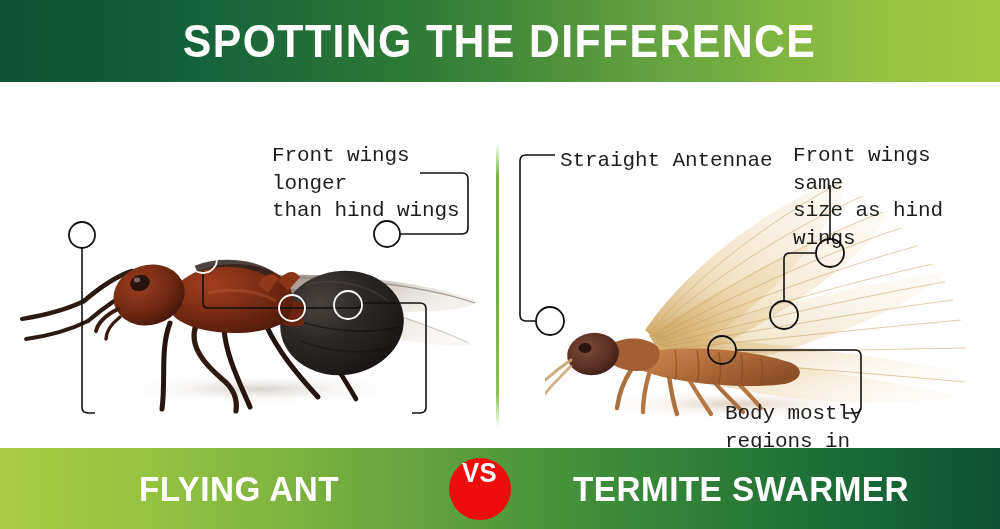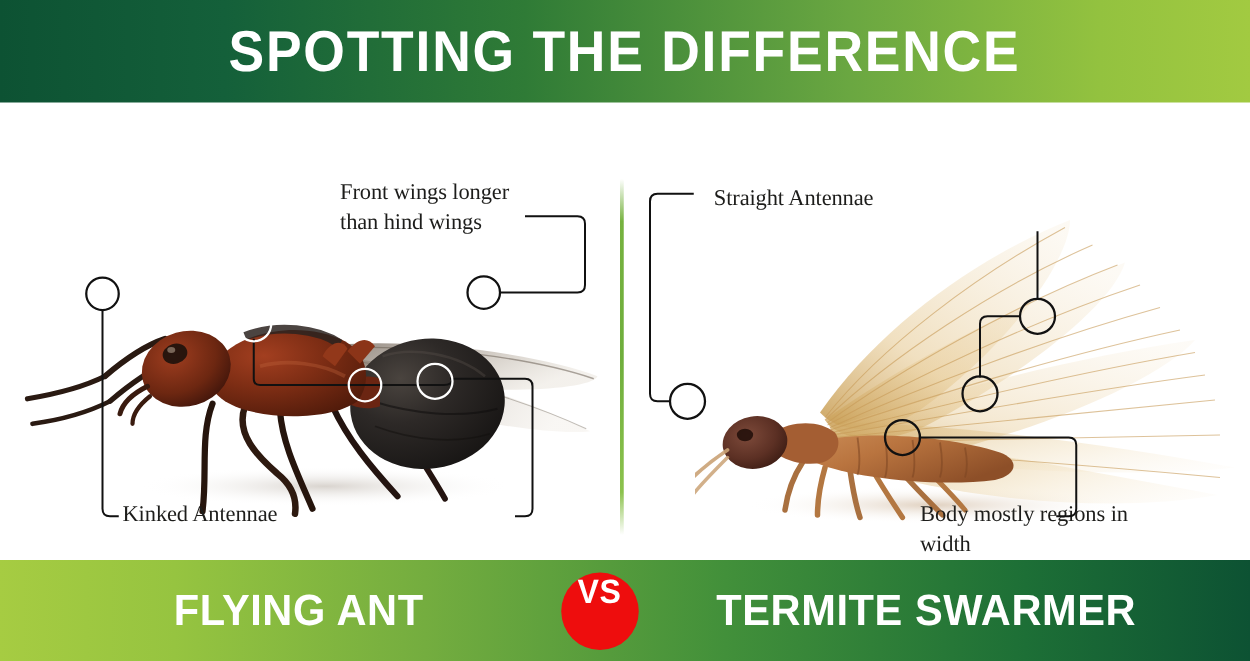--- a/index.html
+++ b/index.html
@@ -43,29 +43,29 @@
   .divider {
     position:absolute;
     left:496px; top:40px;
     width:3px; height:285px;
     background:linear-gradient(180deg,#ffffff 0%, #76b23f 12%, #6fae3c 50%, #8cc24d 88%, #ffffff 100%);
     border-radius:2px;
   }
 
   .panel { position:absolute; top:0; height:345px; }
   .panel-left  { left:0;   width:496px; }
-  .panel-right { left:510px; width:417px; }
+  .panel-right { left:499px; width:417px; }
 
   
   .callout-label {
     position:absolute;
     color:#1d1d1b;
-    font-size:18px;
+    font-size:21px;
     line-height:1.32;
-    font-family:Liberation Serif, serif;
+    font-family:Liberation Mono, monospace;
     white-space:pre-line;
     letter-spacing:-0.1px;
   }
 
   
   .leaders {
     position:absolute; left:0; top:0; width:1000px; height:345px;
     pointer-events:none;
   }
   .leader-path { fill:none; stroke:#111111; stroke-width:1.6; }
@@ -192,21 +192,20 @@
         <ellipse cx="130" cy="110" rx="10" ry="8" transform="rotate(-16 130 110)" fill="#1d120c" opacity="0.9"></ellipse>
         <ellipse cx="127" cy="107" rx="3.2" ry="2.4" fill="#8d7a6c" opacity="0.8"></ellipse>
 
         <path d="M108,136 C96,142 88,150 86,158" stroke="#3a1b0f" stroke-width="4" fill="none" stroke-linecap="round"></path>
         <path d="M110,144 C100,152 96,160 96,166" stroke="#3a1b0f" stroke-width="3.4" fill="none" stroke-linecap="round"></path>
       </svg>
 
       <div class="callout-label" style="left:272px; top:39px; width:190px;">Front wings longer
 than hind wings</div>
 
-      <div class="callout-label" style="left:98px; top:297px;">Kinked Antennae</div>
 
     </div>
 
     <div class="panel panel-right">
 
       <svg class="insect termite-art" style="left:46px;" viewBox="0 0 440 265">
         <defs>
           <linearGradient id="tWingUp" x1="0.1" y1="1" x2="0.95" y2="0.05">
             <stop offset="0%" stop-color="#caa057" stop-opacity="0.85"></stop>
             <stop offset="35%" stop-color="#e8cd9a" stop-opacity="0.62"></stop>
@@ -276,20 +275,22 @@
 
         <ellipse cx="48" cy="186" rx="26" ry="21" transform="rotate(-10 48 186)" fill="url(#tHeadG)"></ellipse>
         <ellipse cx="40" cy="180" rx="6.5" ry="5" fill="#1e0d08" opacity="0.85"></ellipse>
 
         <path d="M26,192 C14,200 2,210 -6,218" stroke="#caa276" stroke-width="3" fill="none" stroke-linecap="round" opacity="0.9"></path>
         <path d="M26,198 C16,208 6,218 -2,228" stroke="#caa276" stroke-width="2.8" fill="none" stroke-linecap="round" opacity="0.85"></path>
       </svg>
 
       <div class="callout-label" style="left:61px; top:44px;">Straight Antennae</div>
 
+      <div class="callout-label" style="left:294px; top:39px; width:190px;">Front wings same
+size as hind wings</div>
 
       <div class="callout-label" style="left:226px; top:297px;">Body mostly regions in width</div>
     </div>
 
     <svg class="leaders" viewBox="0 0 1000 345">
 
       <path class="leader-path" d="M420,70 L462,70 Q468,70 468,76 L468,125 Q468,131 462,131 L400,131"></path>
       <circle class="leader-dot" cx="387" cy="131" r="13"></circle>
 
       <path class="leader-path" d="M82,145 L82,304 Q82,310 88,310 L95,310"></path>

